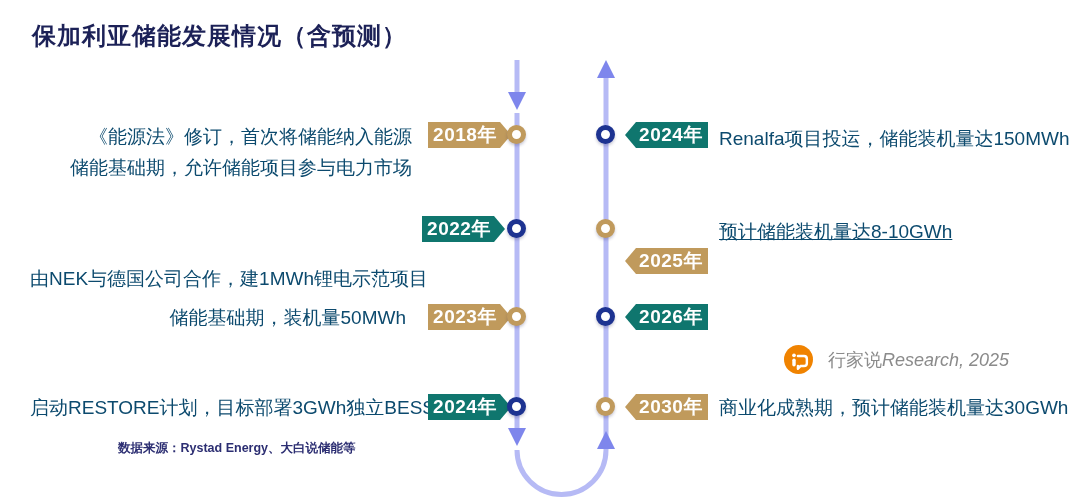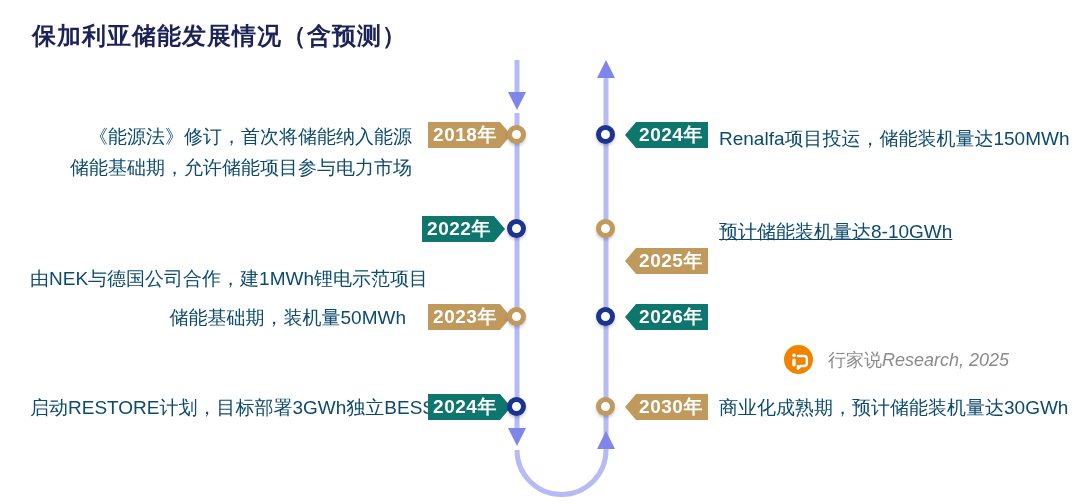--- a/index.html
+++ b/index.html
@@ -100,14 +100,15 @@
         <path d="M12.5 8.5 h8.5 a4 4 0 0 1 4 4 v6 a4 4 0 0 1 -4 4 h-5 l-3.5 3.8 v-3.8" fill="none" stroke="#fff" stroke-width="3.4" stroke-linejoin="round" stroke-linecap="round"></path>
       </svg>
     </span>
     <span class="wm-text"><span class="brand">行家说</span><span class="rsh">Research, 2025</span></span>
   </div>
 
   <div class="badge right-side gold" style="left:625px;top:394px;">2030年</div>
   <div class="dot gold" style="left:596px;top:397px;"></div>
   <div class="desc rgt" style="left:719px;top:392px;">商业化成熟期，预计储能装机量达30GWh</div>
 
+  <div class="source">数据来源：Rystad Energy、大白说储能等</div>
 
 </div>
 
 </body></html>

